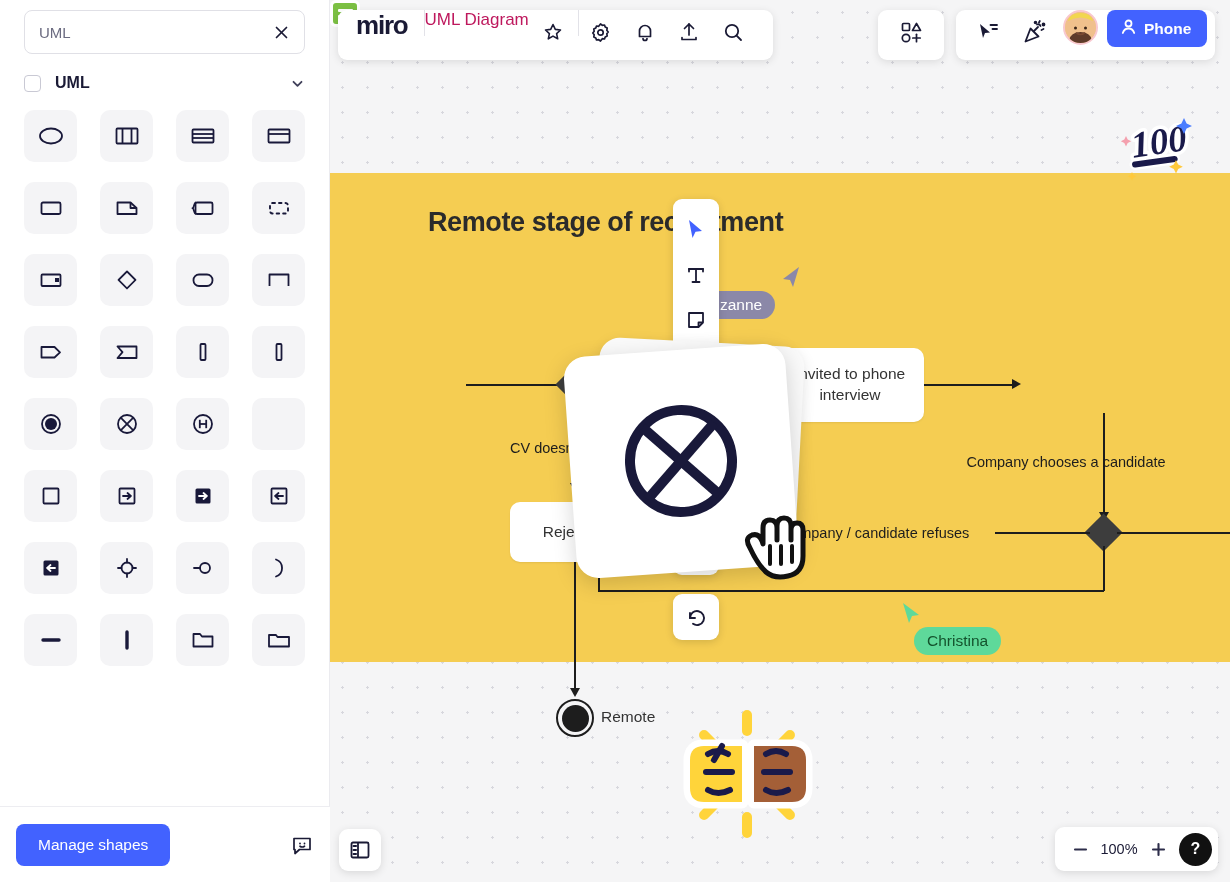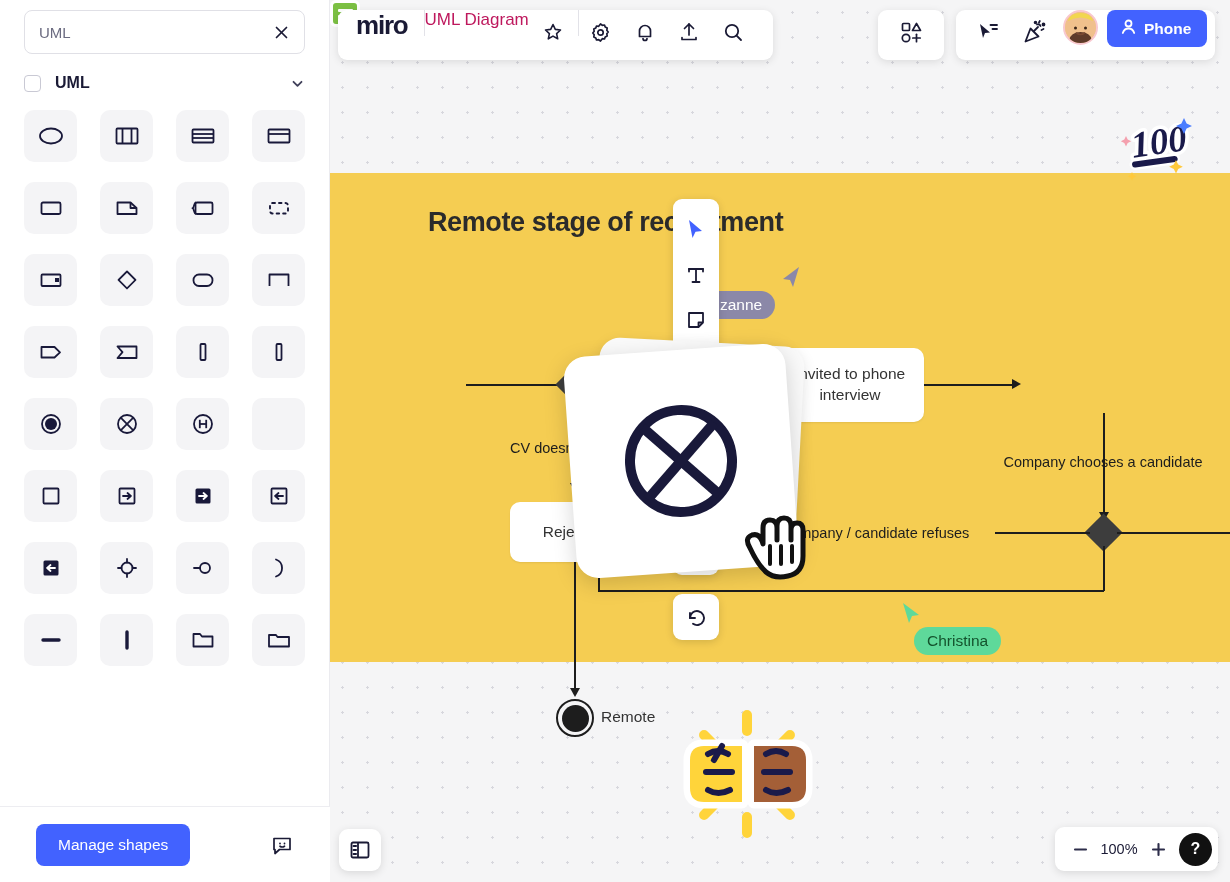--- a/index.html
+++ b/index.html
@@ -80,21 +80,21 @@
     color: #19193a;
   }
   .shape-cell svg { display: block; }
 
   .sb-footer {
     position: absolute; left: 0; bottom: 0;
     width: 330px; height: 76px;
     border-top: 1px solid #ededf1;
     background: #fff;
     display: flex; align-items: center;
-    padding: 0 36px;
+    padding: 0 16px;
   }
   .btn-manage {
     background: #4262ff; color: #fff;
     border: none; border-radius: 8px;
     height: 42px; padding: 0 22px;
     font-size: 15.5px; cursor: pointer;
     font-family: "Liberation Sans", sans-serif;
   }
   .sb-feedback { margin-left: auto; color: #1a1a35; cursor: pointer; display: flex; }
 
@@ -578,21 +578,21 @@
 
     <div class="node white" style="left:446px; top:348px; width:148px; height:74px; white-space:pre-line;">Invited to phone
 interview</div>
 
     <div class="line-h" style="left:594px; top:384px; width:90px;"></div>
     <div class="arrowhead ah-right" style="left:682px; top:379px;"></div>
 
 
     <div class="line-v" style="left:773px; top:413px; height:106px;"></div>
     <div class="arrowhead ah-down" style="left:769px; top:512px;"></div>
-    <div class="edge-label" style="left:668px; top:453px; width:210px;">Company chooses a candidate</div>
+    <div class="edge-label" style="left:631px; top:453px; width:210px;">Company chooses a candidate</div>
 
     <div class="diamond" style="left:760px; top:519px;"></div>
 
     <div class="line-h" style="left:787px; top:532px; width:113px;"></div>
 
     <div class="line-v" style="left:773px; top:546px; height:45px;"></div>
     <div class="line-h" style="left:268px; top:590px; width:506px;"></div>
     <div class="line-v" style="left:268px; top:570px; height:21px;"></div>
     <div class="arrowhead ah-up" style="left:264px; top:563px;"></div>
 

